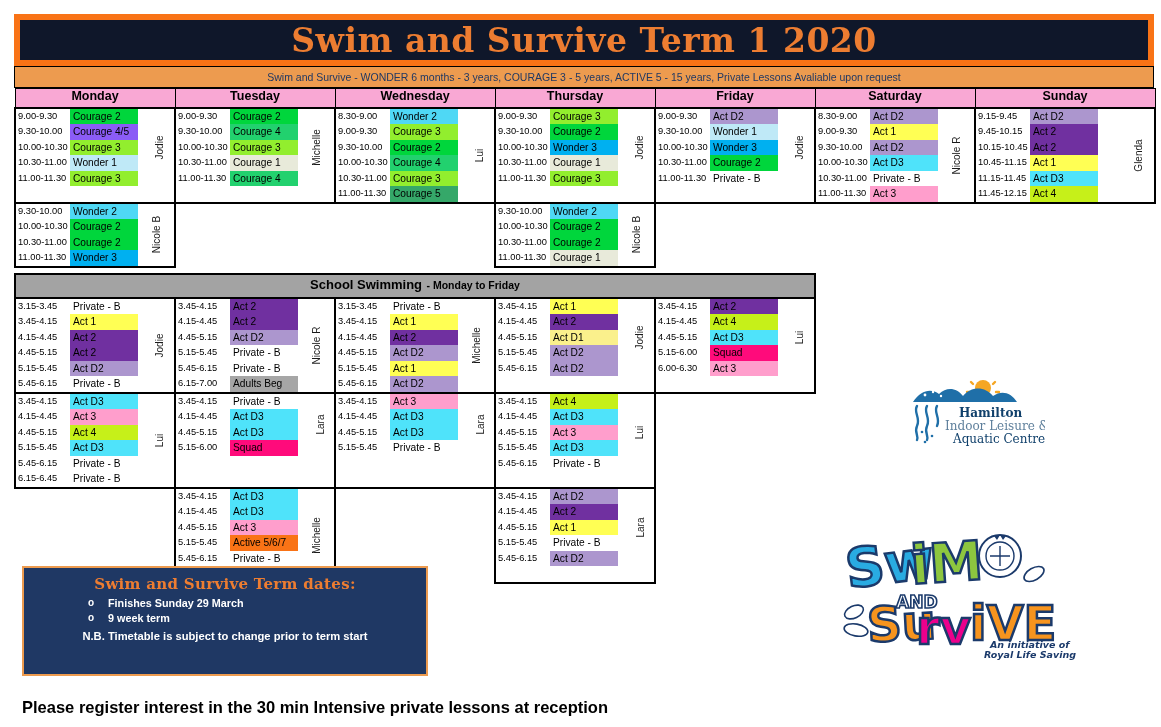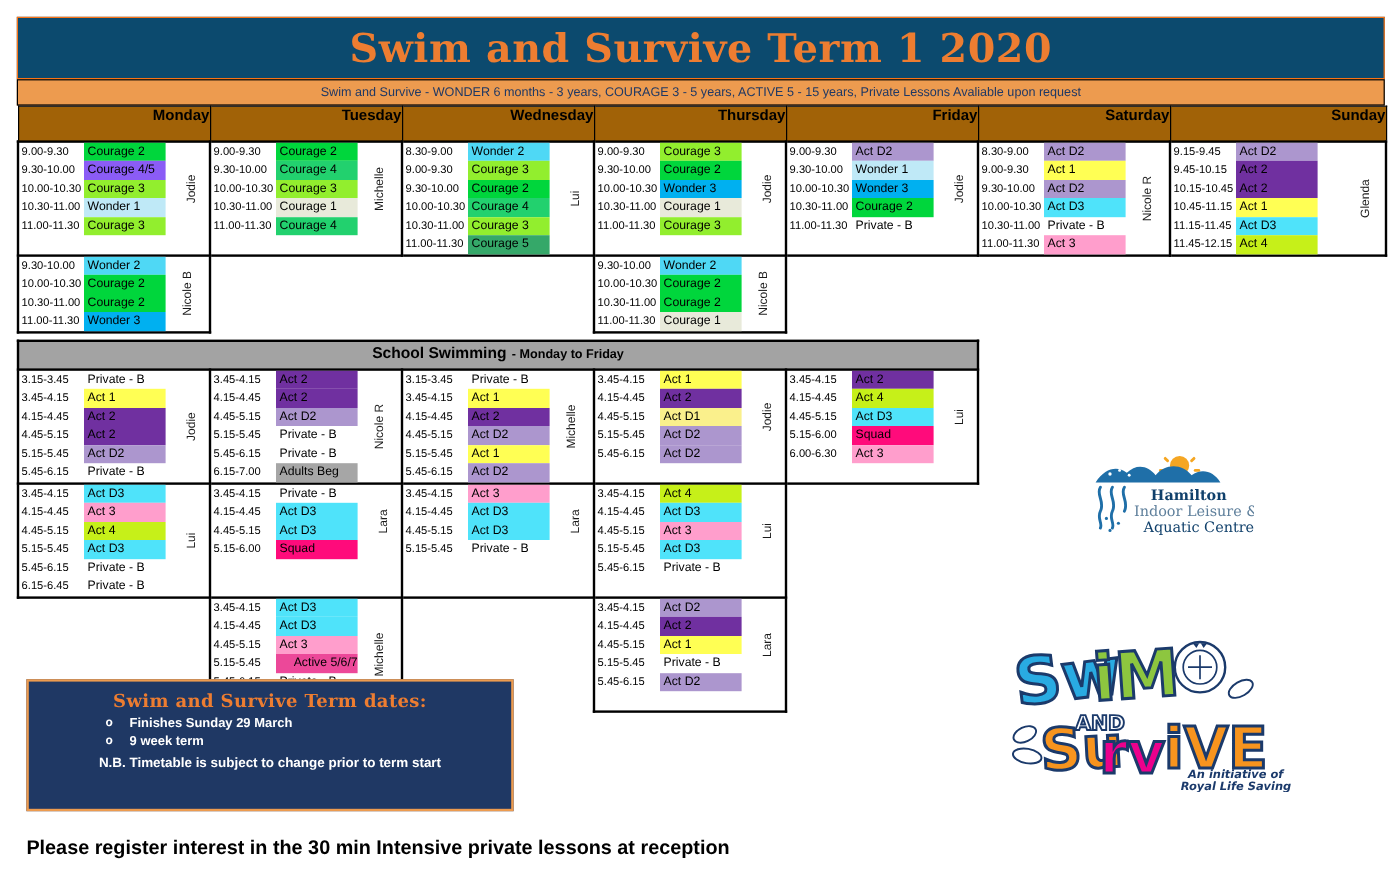--- a/index.html
+++ b/index.html
@@ -14,23 +14,23 @@
     height: 727px;
     background: #ffffff;
     overflow: hidden;
   }
 
   
   .title-banner {
     position: absolute;
     left: 14px; top: 14px;
     width: 1140px; height: 52px;
-    background: #0c4a6e;
+    background: #0f172a;
     display: flex; align-items: center; justify-content: center;
-    border: 1px solid #f97316;
+    border: 6px solid #f97316;
   }
   .title-banner .title-text {
     color: #ED7D31;
     font-family: "DejaVu Serif", serif;
     font-weight: bold;
     font-size: 33px;
     letter-spacing: 0.5px;
     white-space: nowrap;
   }
 
@@ -54,27 +54,27 @@
   .tt {
     position: absolute;
     left: 14px; top: 88px;
     width: 1140px;
     border-collapse: collapse;
     table-layout: fixed;
   }
   .tt td, .tt th { padding: 0; vertical-align: top; }
 
   .dayhdr {
-    height: 29px;
+    height: 19px;
     border: 1px solid #000;
-    text-align: right;
+    text-align: center;
     font-size: 12.5px;
     font-weight: bold;
     color: #000;
-    background: #a16207;
+    background: #f9a8d4;
     vertical-align: middle;
   }
 
   .daycell {
     border-left: 2px solid #000;
     border-right: 2px solid #000;
     border-top: 2px solid #000;
     border-bottom: 2px solid #000;
     background: #ffffff;
     padding: 1px 0 1px 0;
@@ -813,21 +813,21 @@
                 <div class="srow">
                   <div class="t">4.15-4.45</div>
                   <div class="c" style="background: rgb(79, 227, 250);">Act D3</div>
                 </div>
                 <div class="srow">
                   <div class="t">4.45-5.15</div>
                   <div class="c" style="background: rgb(255, 158, 204);">Act 3</div>
                 </div>
                 <div class="srow">
                   <div class="t">5.15-5.45</div>
-                  <div class="c" style="background: #ec4899; text-align: right;">Active 5/6/7</div>
+                  <div class="c" style="background: #f97316;">Active 5/6/7</div>
                 </div>
                 <div class="srow">
                   <div class="t">5.45-6.15</div>
                   <div class="c">Private - B</div>
                 </div>
                 <div class="srow">
                   <div class="t">6.15- 6.45</div>
                   <div class="c">Private - B</div>
                 </div>
               </div>

